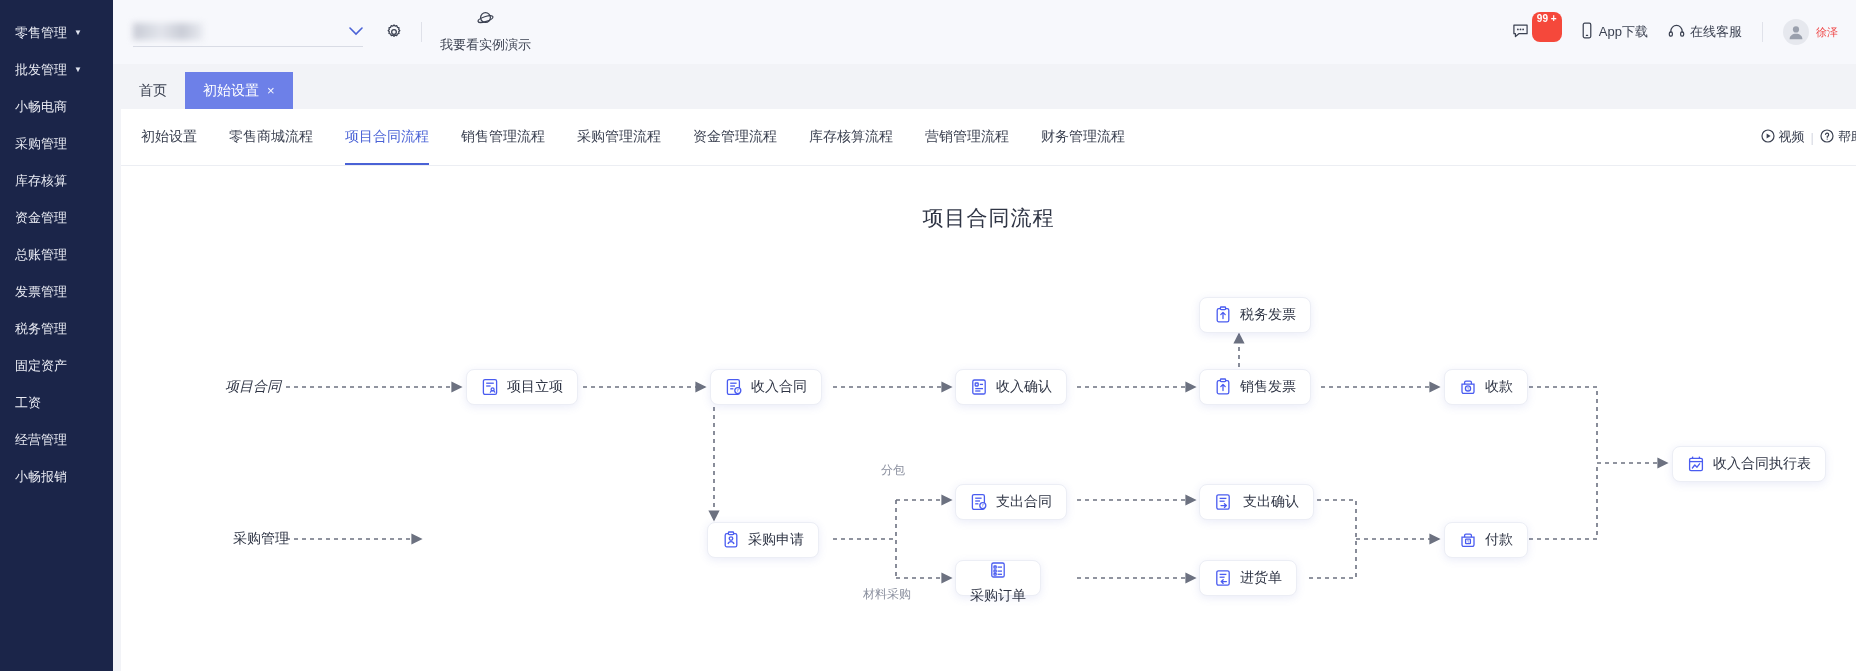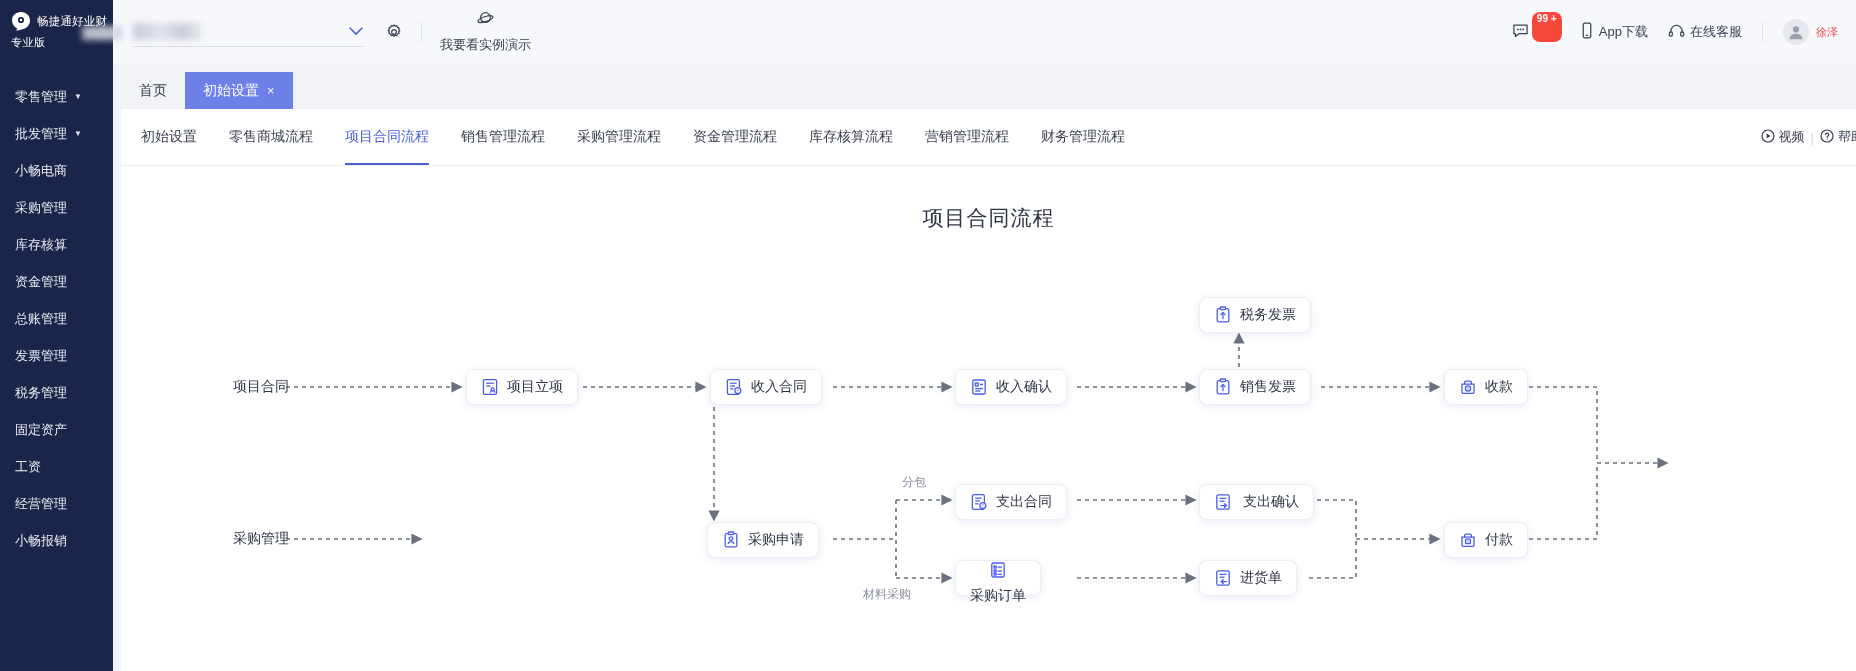--- a/index.html
+++ b/index.html
@@ -183,34 +183,20 @@
   .edge-label {
     position: absolute; font-size: 12px; color: #8a8f9e; white-space: nowrap;
   }
 </style>
 </head>
 <body>
 
 <div class="app">
 
   <aside class="sidebar">
-    <div class="logo-wrap">
-      <div class="logo-row">
-        <span class="logo-mark">
-          <svg width="22" height="22" viewBox="0 0 22 22">
-            <path d="M11 2 C5.6 2 2 5.6 2 10.4 C2 14 4.2 17 7.4 18.6 L6 20.6 C6 20.6 10 20 11.6 19.4 C16.6 18.6 20 14.9 20 10.4 C20 5.6 16.4 2 11 2 Z" fill="#ffffff"></path>
-            <circle cx="11" cy="10" r="3.1" fill="#1b2549"></circle>
-            <circle cx="11" cy="10" r="1.3" fill="#ffffff"></circle>
-          </svg>
-        </span>
-        <span class="logo-text">畅捷通好业财</span>
-      </div>
-      <div class="logo-badge">专业版</div>
-      <div class="blur-company-mini"></div>
-    </div>
 
     <nav class="side-menu">
       <div class="side-item">
         <span>零售管理</span>
         <span class="caret">▼</span>
       </div>
       <div class="side-item">
         <span>批发管理</span>
         <span class="caret">▼</span>
       </div>
@@ -439,24 +425,24 @@
             <line x1="1235" y1="297" x2="1318" y2="297"></line>
 
             <path d="M1400 145 H1476 V221" marker-end="none"></path>
 
             <path d="M1400 297 H1476 V221" marker-end="none"></path>
 
             <line x1="1476" y1="221" x2="1546" y2="221"></line>
           </g>
         </svg>
 
-        <div class="row-label" style="left:112px; top:136px;">项目合同</div>
+        <div class="row-label" style="left:104px; top:136px;font-style:italic;">项目合同</div>
         <div class="row-label" style="left:112px; top:288px;">采购管理</div>
 
-        <div class="edge-label" style="left:760px; top:232px;margin-left:21px;">分包</div>
+        <div class="edge-label" style="left:760px; top:220px;">分包</div>
         <div class="edge-label" style="left:742px; top:344px;">材料采购</div>
 
         <div class="node" style="left:345px; top:127px;">
           <span class="nicon">
             <svg width="18" height="18" viewBox="0 0 18 18" fill="none" stroke="#4a5cf0" stroke-width="1.3">
               <rect x="2.4" y="1.6" width="13.2" height="14.8" rx="1.6"></rect>
               <line x1="5.2" y1="5.2" x2="12.8" y2="5.2"></line>
                 <line x1="5.2" y1="8" x2="9.6" y2="8"></line>
               <circle cx="11.6" cy="11.4" r="1.5"></circle>
                 <path d="M9.2 14.6c.4-1.3 1.3-1.9 2.4-1.9s2 .6 2.4 1.9"></path>
@@ -519,20 +505,32 @@
             <svg width="18" height="18" viewBox="0 0 18 18" fill="none" stroke="#4a5cf0" stroke-width="1.3">
               <path d="M3 6.2h12v7.6a1.6 1.6 0 0 1-1.6 1.6H4.6A1.6 1.6 0 0 1 3 13.8z"></path>
               <path d="M5.6 6.2V4.4a1.3 1.3 0 0 1 1.3-1.3h4.2a1.3 1.3 0 0 1 1.3 1.3v1.8"></path>
               <circle cx="9" cy="10.4" r="2.6"></circle>
                 <text x="9" y="11.8" font-size="4" fill="#4a5cf0" stroke="none" text-anchor="middle">¥</text>
             </svg>
           </span>
           <span>收款</span>
         </div>
 
+        <div class="node" style="left:1551px; top:204px;">
+          <span class="nicon">
+            <svg width="18" height="18" viewBox="0 0 18 18" fill="none" stroke="#4a5cf0" stroke-width="1.3">
+              <rect x="2.6" y="3.4" width="12.8" height="12.2" rx="1.4"></rect>
+              <line x1="2.6" y1="6.6" x2="15.4" y2="6.6"></line>
+              <line x1="5.6" y1="1.6" x2="5.6" y2="4"></line>
+                <line x1="12.4" y1="1.6" x2="12.4" y2="4"></line>
+              <path d="M5.4 13 L7.8 10 L10 12.2 L12.6 8.8" stroke-linecap="round" stroke-linejoin="round"></path>
+            </svg>
+          </span>
+          <span>收入合同执行表</span>
+        </div>
 
         <div class="node" style="left:586px; top:280px;">
           <span class="nicon">
             <svg width="18" height="18" viewBox="0 0 18 18" fill="none" stroke="#4a5cf0" stroke-width="1.3">
               <rect x="3.2" y="2.6" width="11.6" height="13.2" rx="1.6"></rect>
               <rect x="6.4" y="1" width="5.2" height="2.6" rx=".8" fill="#fff"></rect>
               <circle cx="9" cy="7.6" r="1.8"></circle>
               <path d="M6 13c.5-1.7 1.6-2.4 3-2.4s2.5.7 3 2.4"></path>
             </svg>
           </span>

